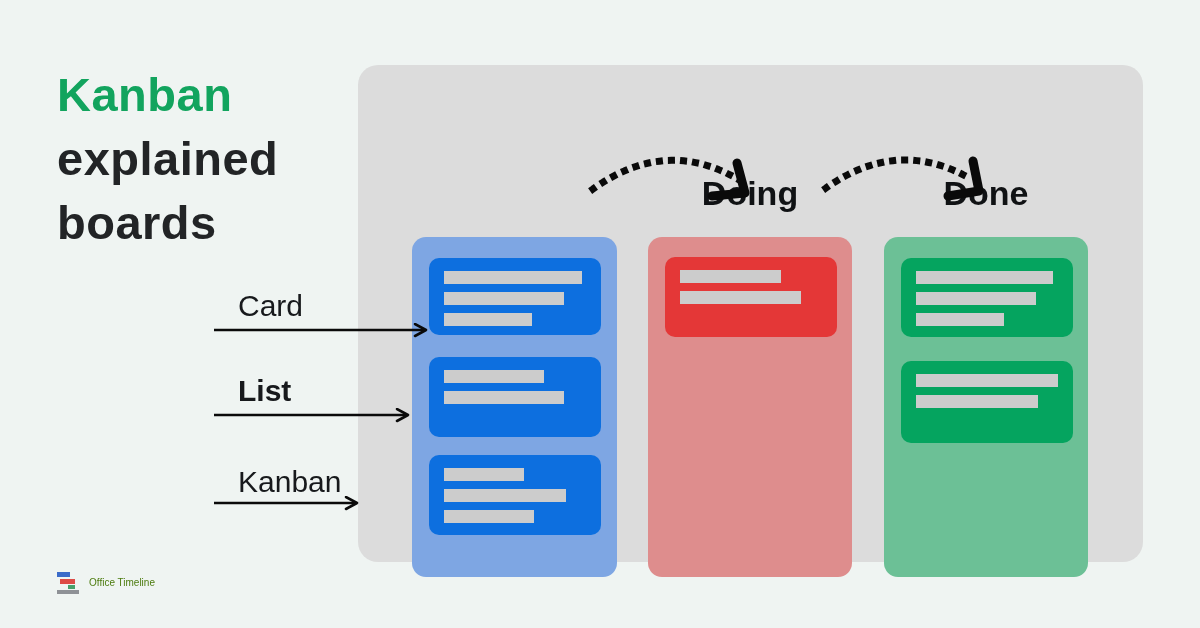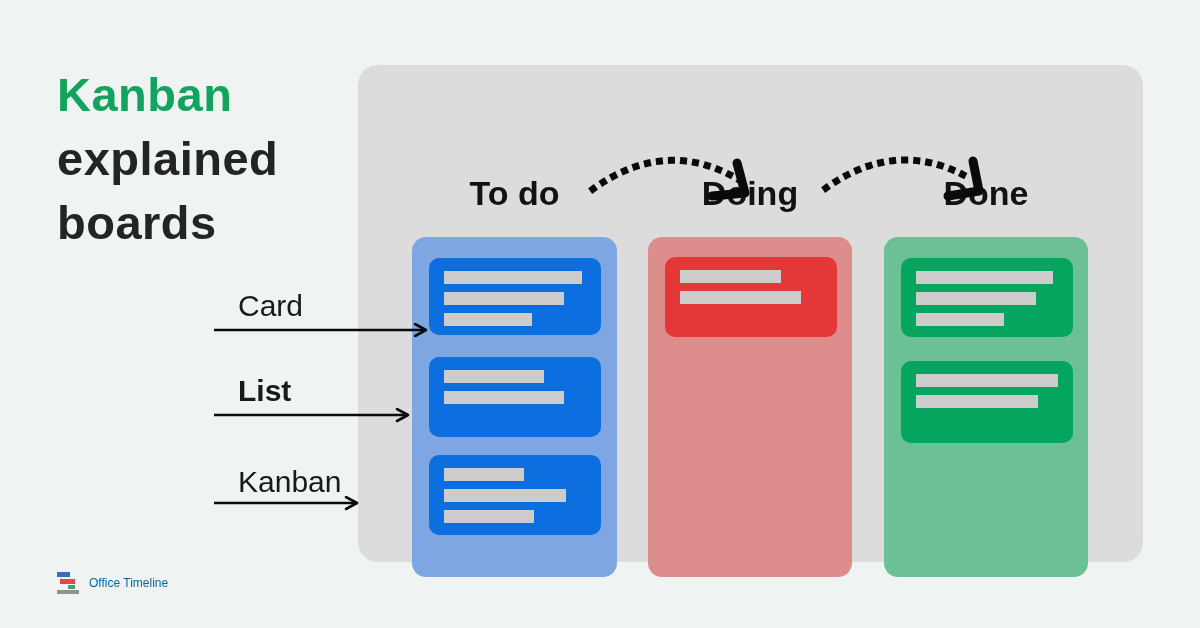--- a/index.html
+++ b/index.html
@@ -94,39 +94,38 @@
     position: relative;
     width: 23px; height: 23px;
     margin-right: 9px;
   }
   .brand-icon .bar { position: absolute; }
   .bar-blue  { left: 0;  top: 1px;    width: 13px; height: 5px;  background: #3a6bc9; }
   .bar-red   { left: 3px; top: 7.5px; width: 15px; height: 5px;  background: #dd4b46; }
   .bar-green { left: 11px; top: 14px; width: 7px;  height: 4px;  background: #47a06b; }
   .bar-gray  { left: 0;  top: 19px;   width: 22px; height: 4px;  background: #8e9196; }
   .brand-text {
-    font-size: 12px;
-    color: #0369a1;
+    font-size: 10px;
+    color: #4d7c0f;
   }
 </style>
 </head>
 <body>
 
 <div class="title-block">
   <span class="title-accent">Kanban</span>
   <span class="title-line">explained</span>
   <span class="title-line">boards</span>
 </div>
 
 <div class="legend-label legend-card">Card</div>
 <div class="legend-label legend-list">List</div>
 <div class="legend-label legend-board">Kanban</div>
 
 <div class="board" id="board-root">
-    <div class="column-header" style="left: 54px; width: 205px;">To do</div>
     <div class="kanban-column" style="left: 54px; width: 205px; background: rgb(126, 166, 227);">
       <div class="kanban-card" style="top: 21px; height: 77px; background: rgb(13, 111, 223);">
         <div class="card-line" style="width: 138px;"></div>
         <div class="card-line" style="width: 120px;"></div>
         <div class="card-line" style="width: 88px;"></div>
       </div>
       <div class="kanban-card" style="top: 120px; height: 80px; background: rgb(13, 111, 223);">
         <div class="card-line" style="width: 100px;"></div>
         <div class="card-line" style="width: 120px;"></div>
       </div>

